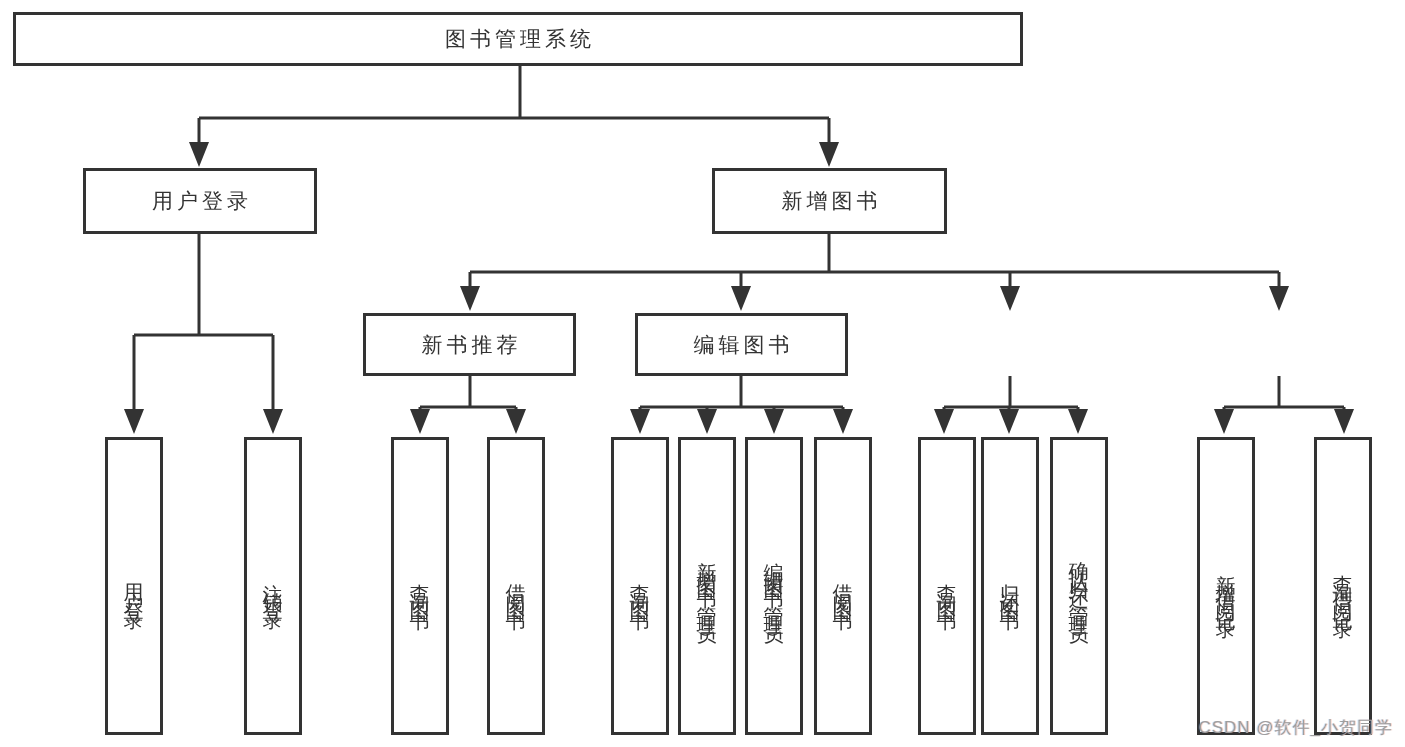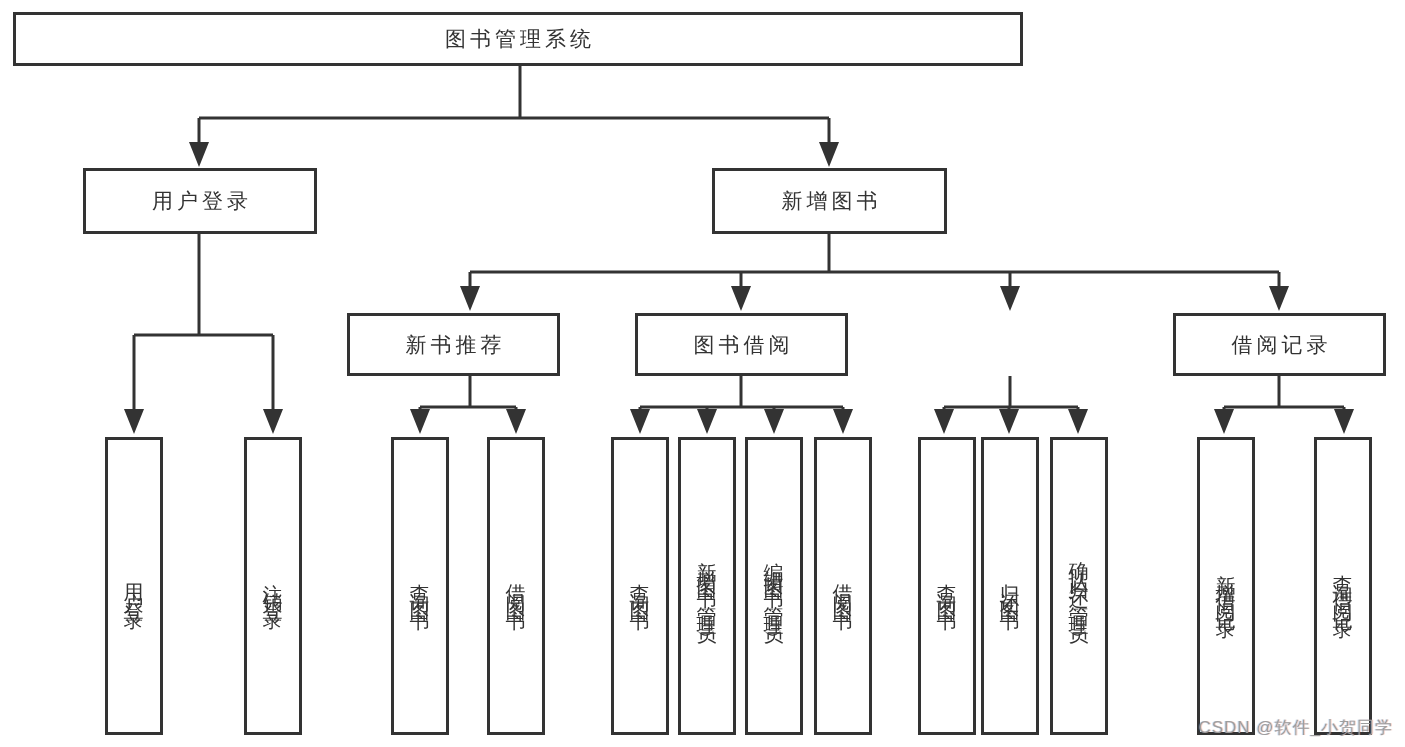--- a/index.html
+++ b/index.html
@@ -153,28 +153,25 @@
     <span class="h-label">图书管理系统</span>
   </div>
 
   <div class="node" style="left:83px;top:168px;width:234px;height:66px;">
     <span class="h-label">用户登录</span>
   </div>
   <div class="node" style="left:712px;top:168px;width:235px;height:66px;">
     <span class="h-label">新增图书</span>
   </div>
 
-  <div class="node" style="left:347px;top:313px;width:213px;height:63px;">
+  <div class="node" style="left:363px;top:313px;width:213px;height:63px;">
     <span class="h-label">新书推荐</span>
   </div>
   <div class="node" style="left:635px;top:313px;width:213px;height:63px;">
-    <span class="h-label">图书借阅</span>
-  </div>
-  <div class="node" style="left:1173px;top:313px;width:213px;height:63px;">
-    <span class="h-label">借阅记录</span>
+    <span class="h-label">编辑图书</span>
   </div>
 
   <div class="node leaf" style="left:105px;top:437px;width:58px;height:298px;">
     <span class="v-label">用户登录</span>
   </div>
   <div class="node leaf" style="left:244px;top:437px;width:58px;height:298px;">
     <span class="v-label">注销登录</span>
   </div>
 
   <div class="node leaf" style="left:391px;top:437px;width:58px;height:298px;">

